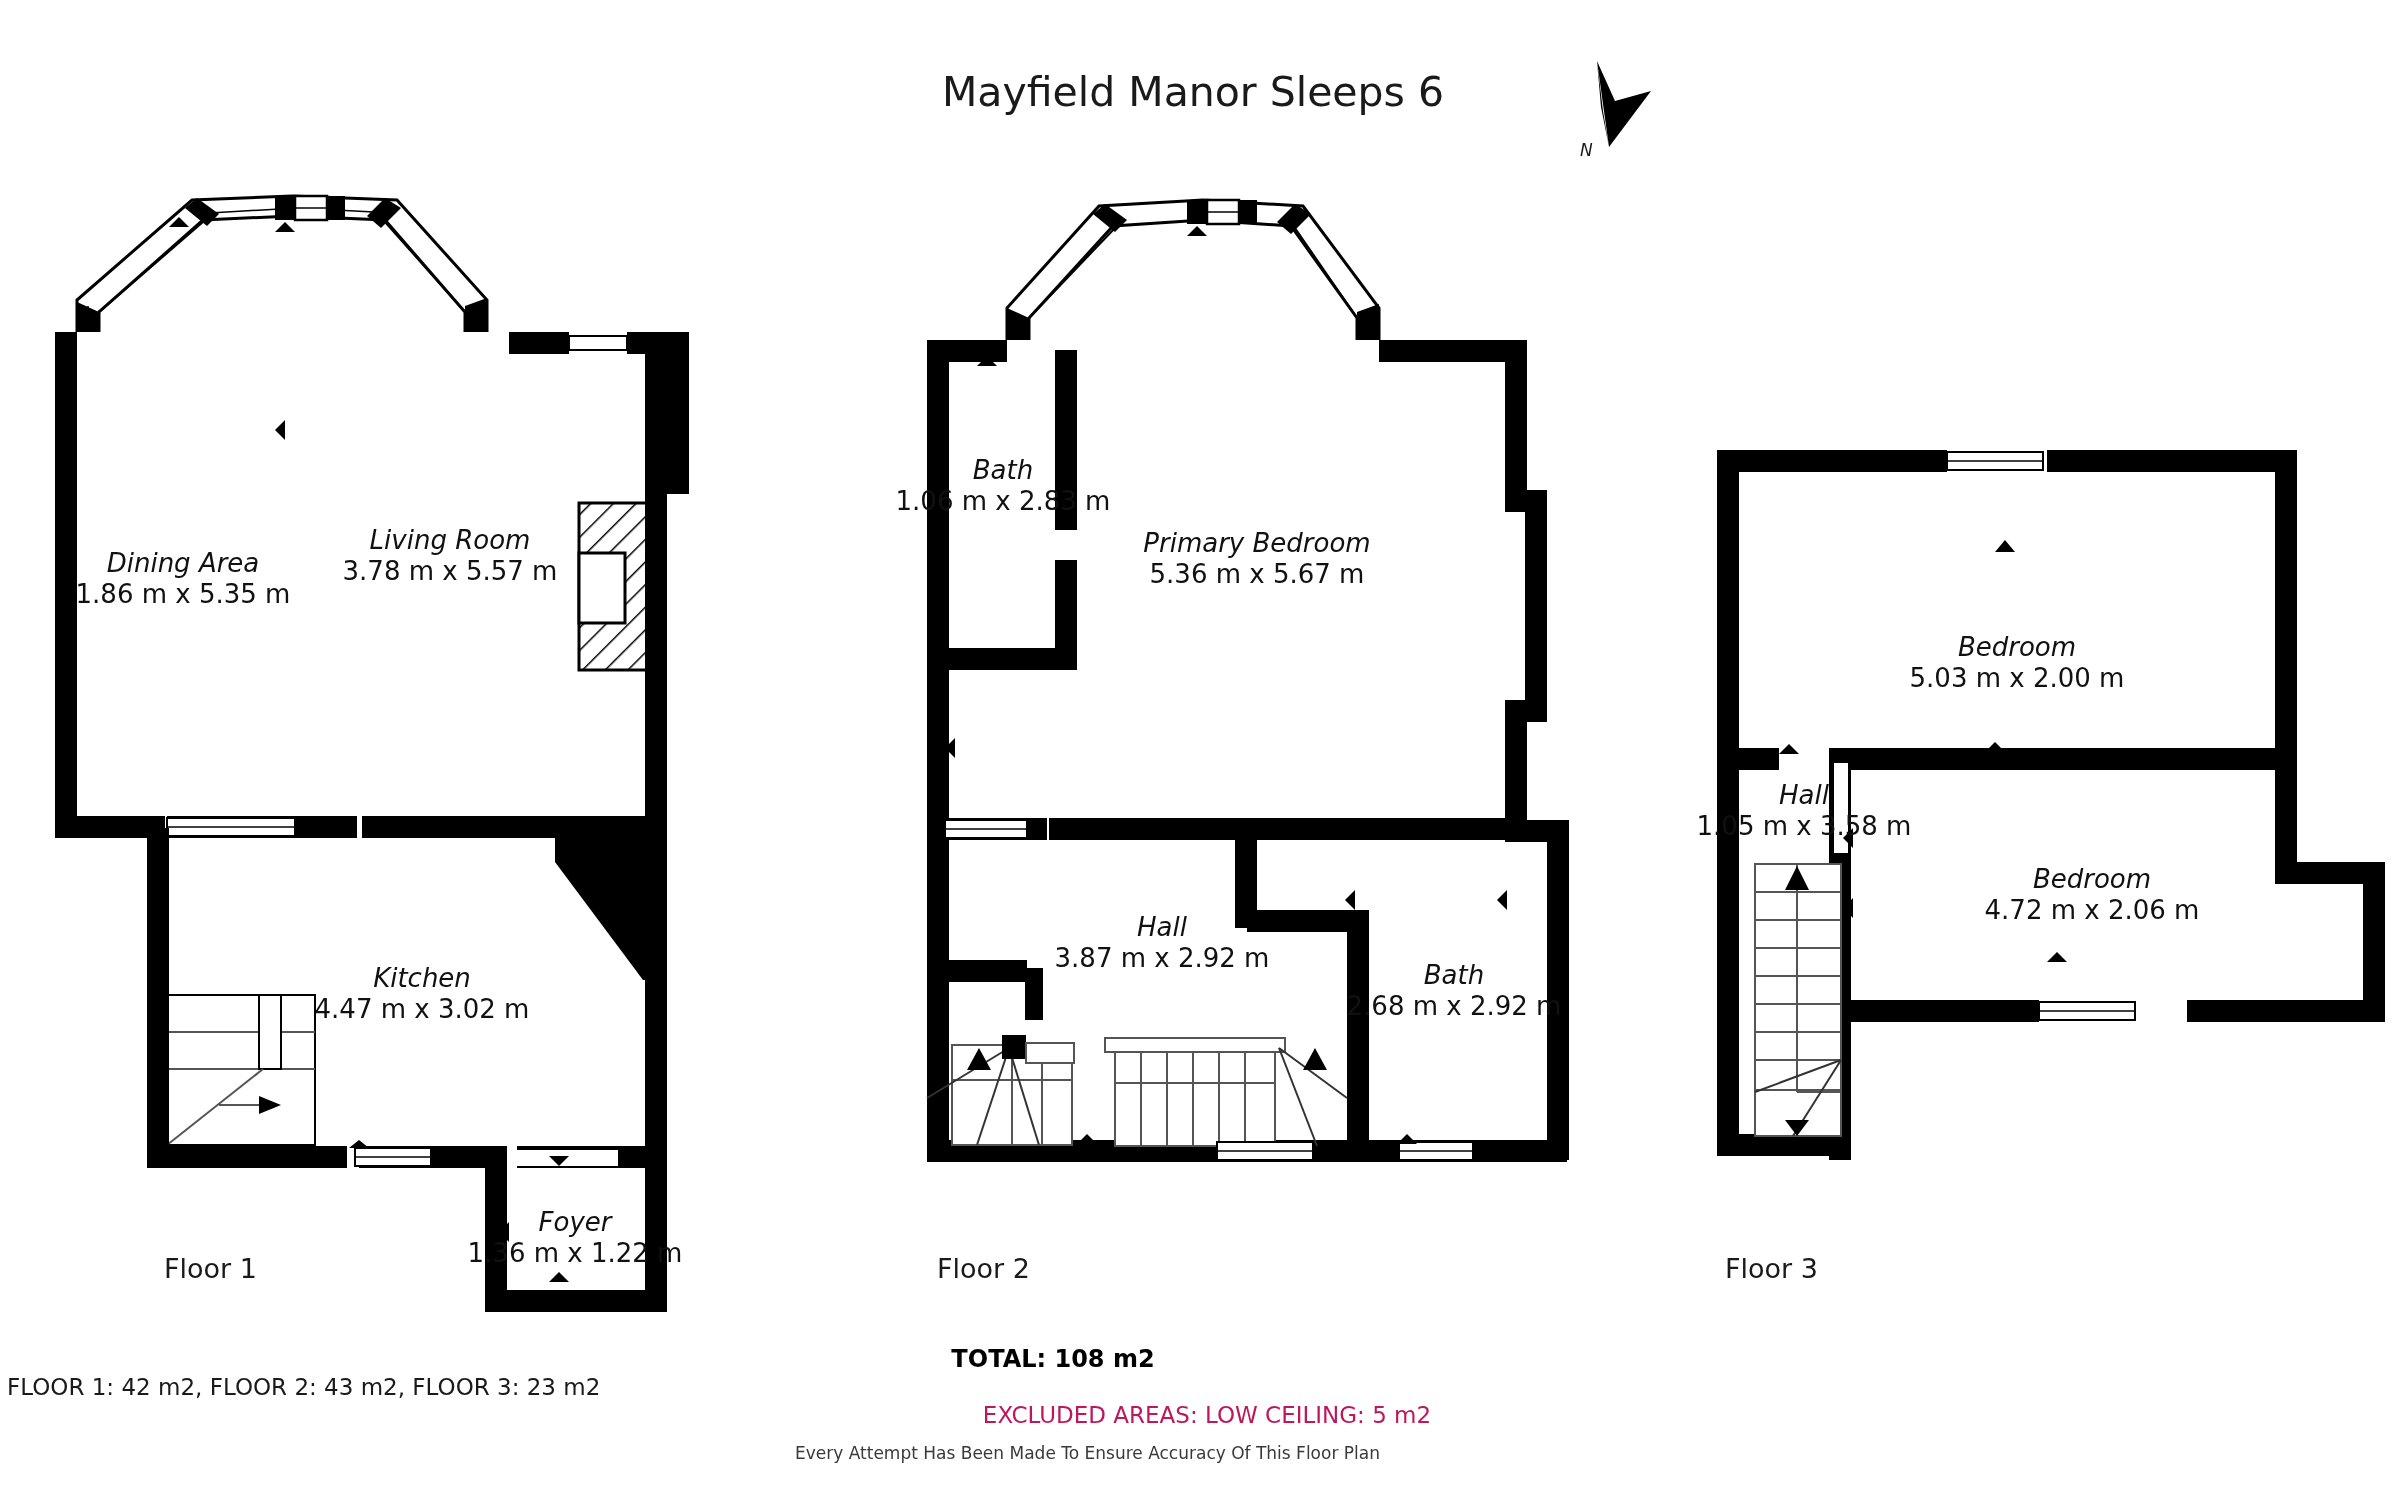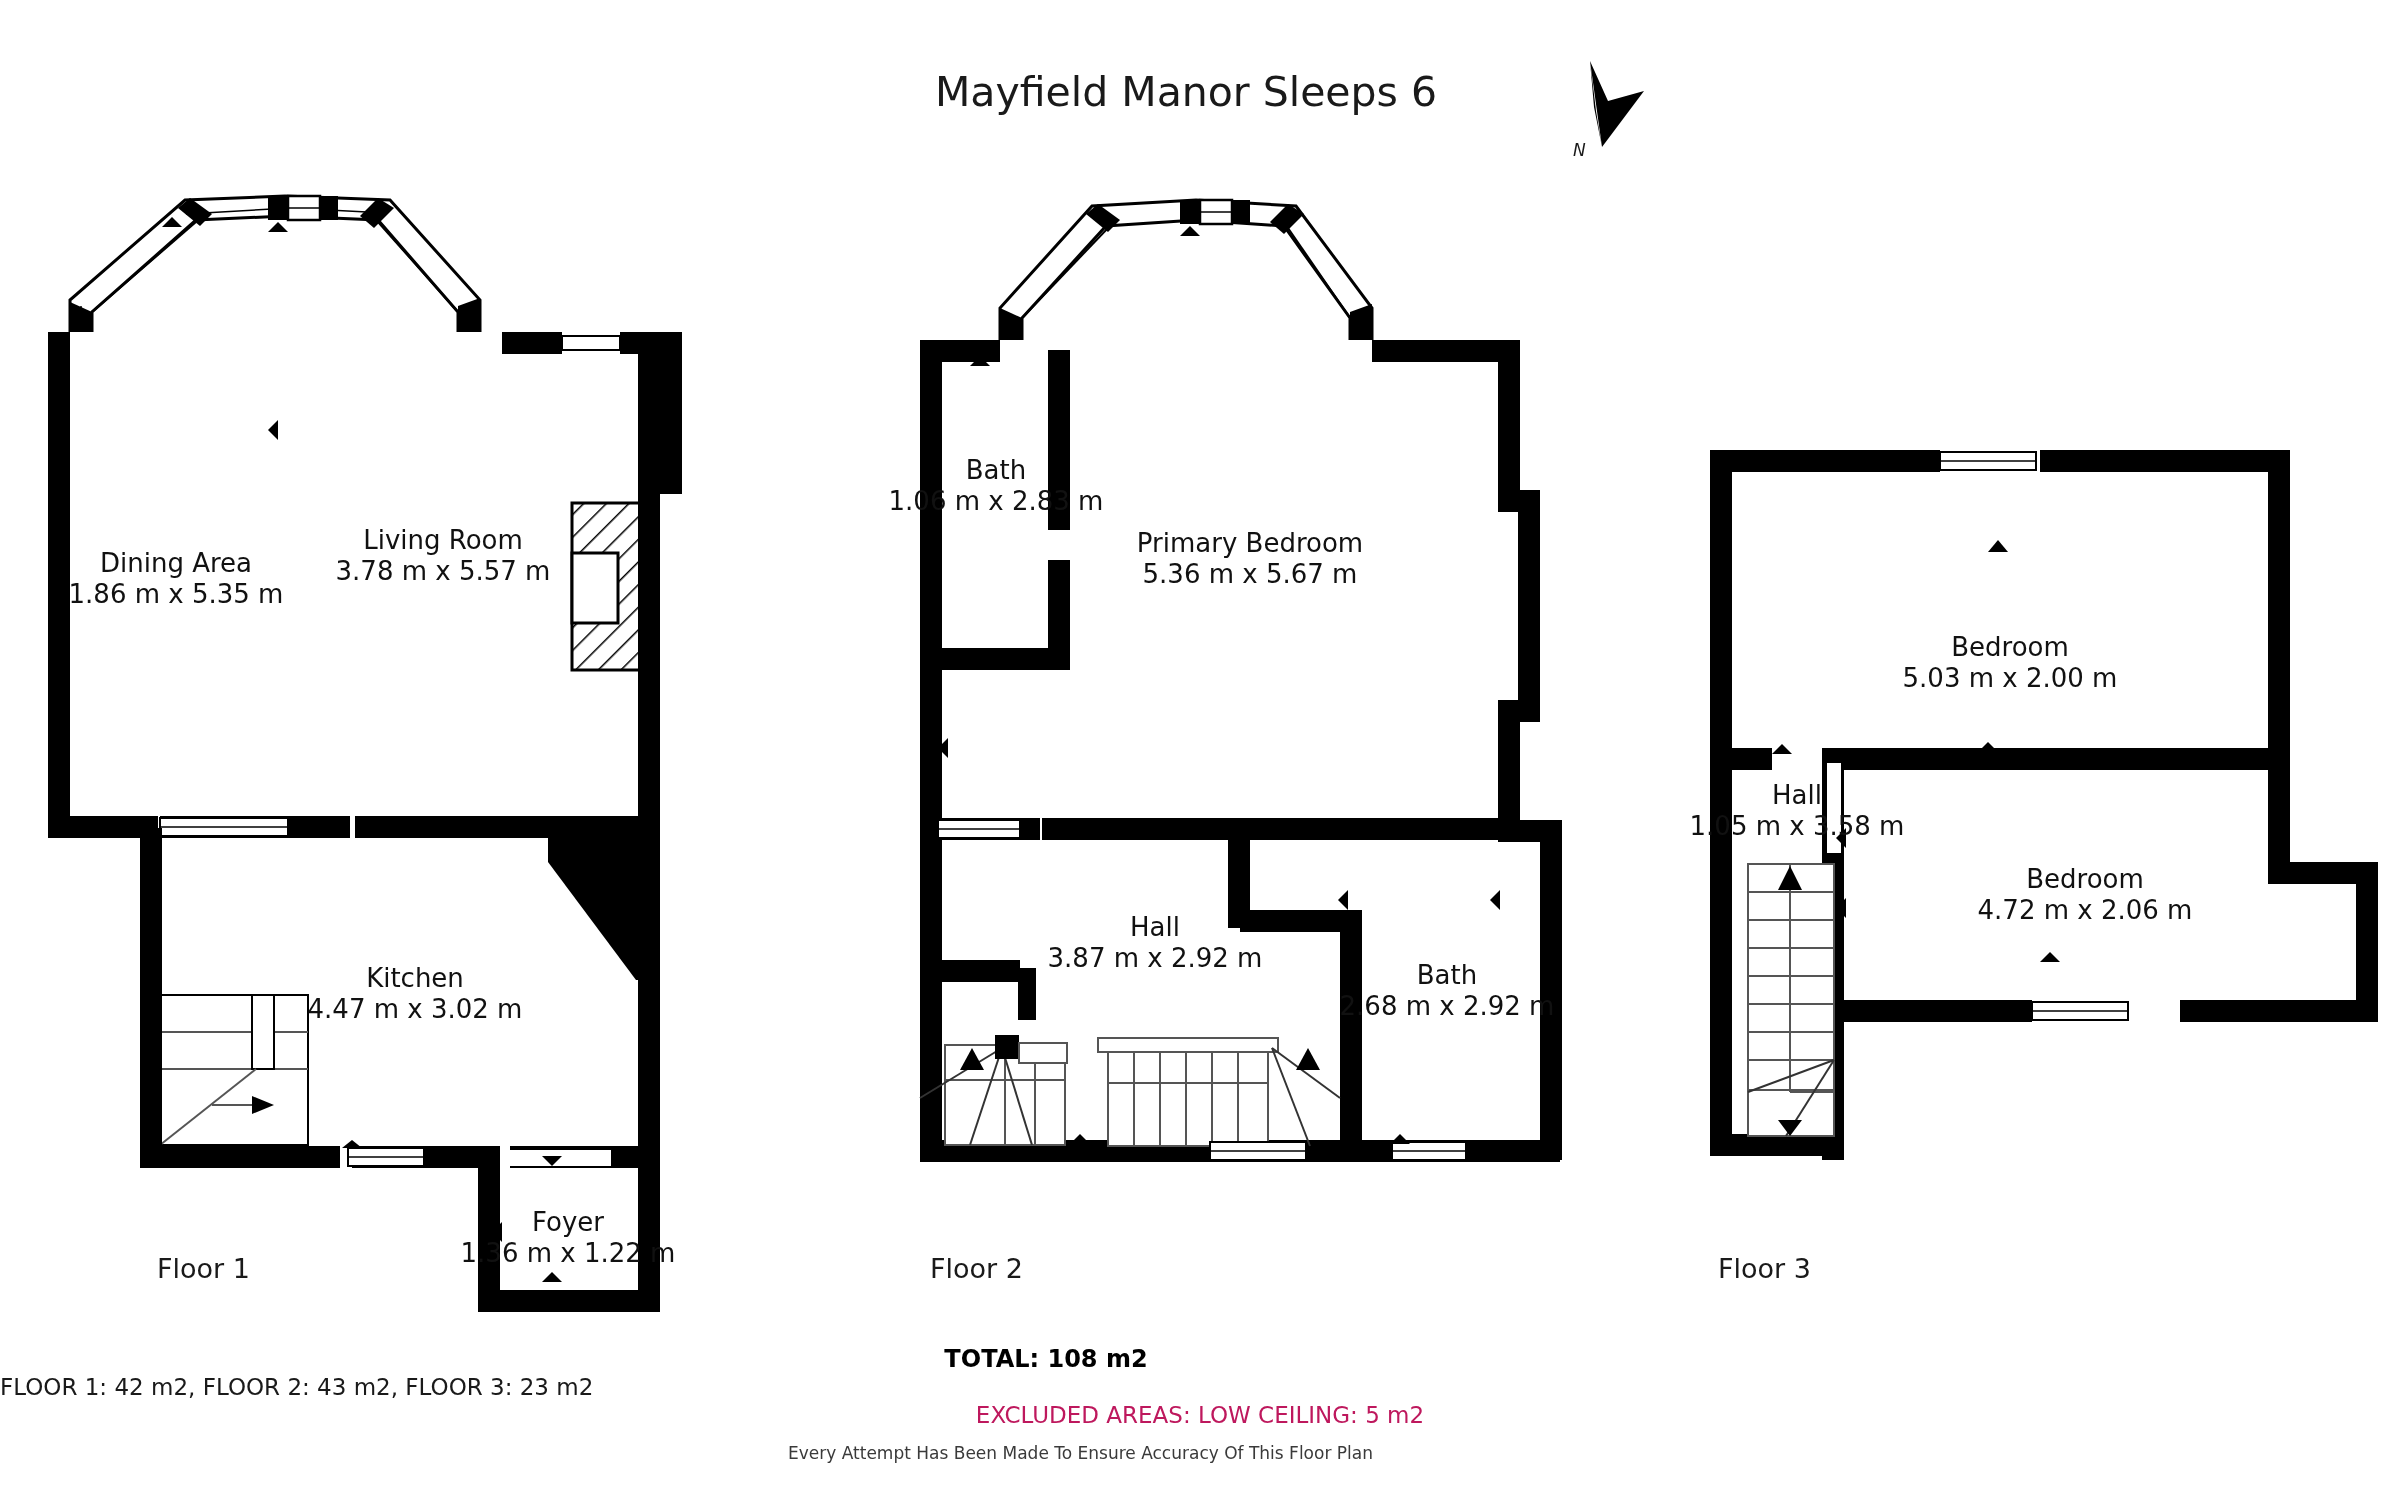--- a/index.html
+++ b/index.html
@@ -13,20 +13,21 @@
     height: 1502px;
     position: relative;
     font-family: "DejaVu Sans", "Liberation Sans", sans-serif;
     color: #000000;
     overflow: hidden;
   }
   #page {
     position: absolute;
     inset: 0;
     background: #ffffff;
+    margin-left: 7px;
   }
   .title-shift {
     position: absolute;
     left: 935px;
     top: 68px;
     font-size: 41px;
     color: #1a1a1a;
     white-space: nowrap;
   }
   .compass {
@@ -54,21 +55,21 @@
   }
   .room-label {
     position: absolute;
     text-align: center;
     font-size: 26px;
     line-height: 31px;
     color: #111111;
     white-space: nowrap;
     transform: translateX(-50%);
   }
-  .room-label .rl-name { display: block; }
+  .room-label .rl-name { display: block; font-style: italic; }
   .room-label .rl-dim { display: block; }
   .floor-caption {
     position: absolute;
     font-size: 27px;
     color: #1a1a1a;
     white-space: nowrap;
   }
   .footer-total {
     position: absolute;
     left: 0;

